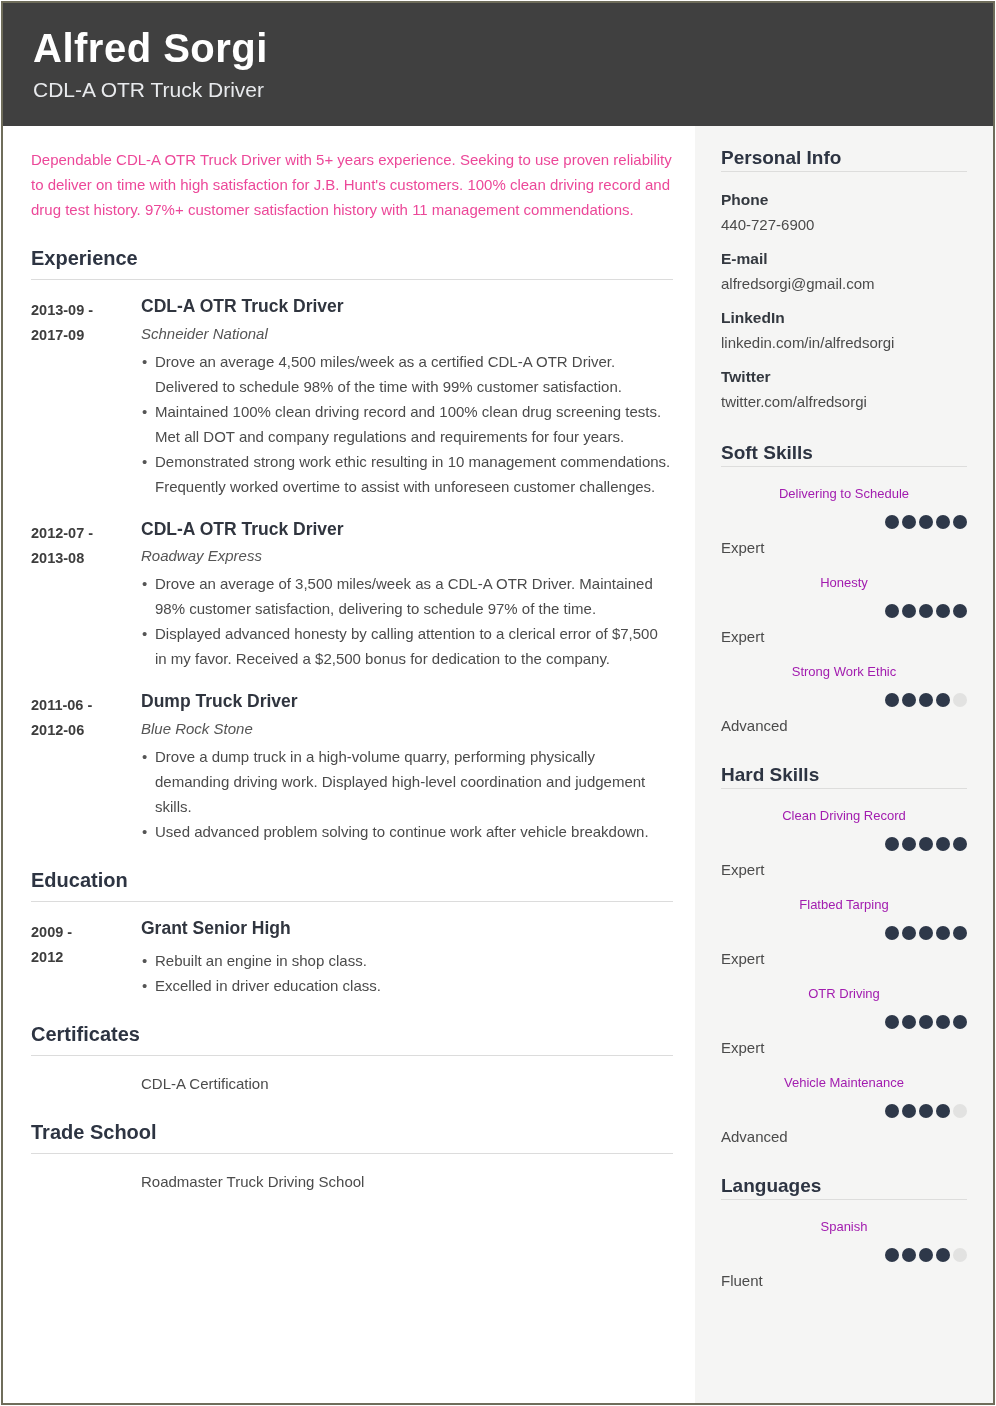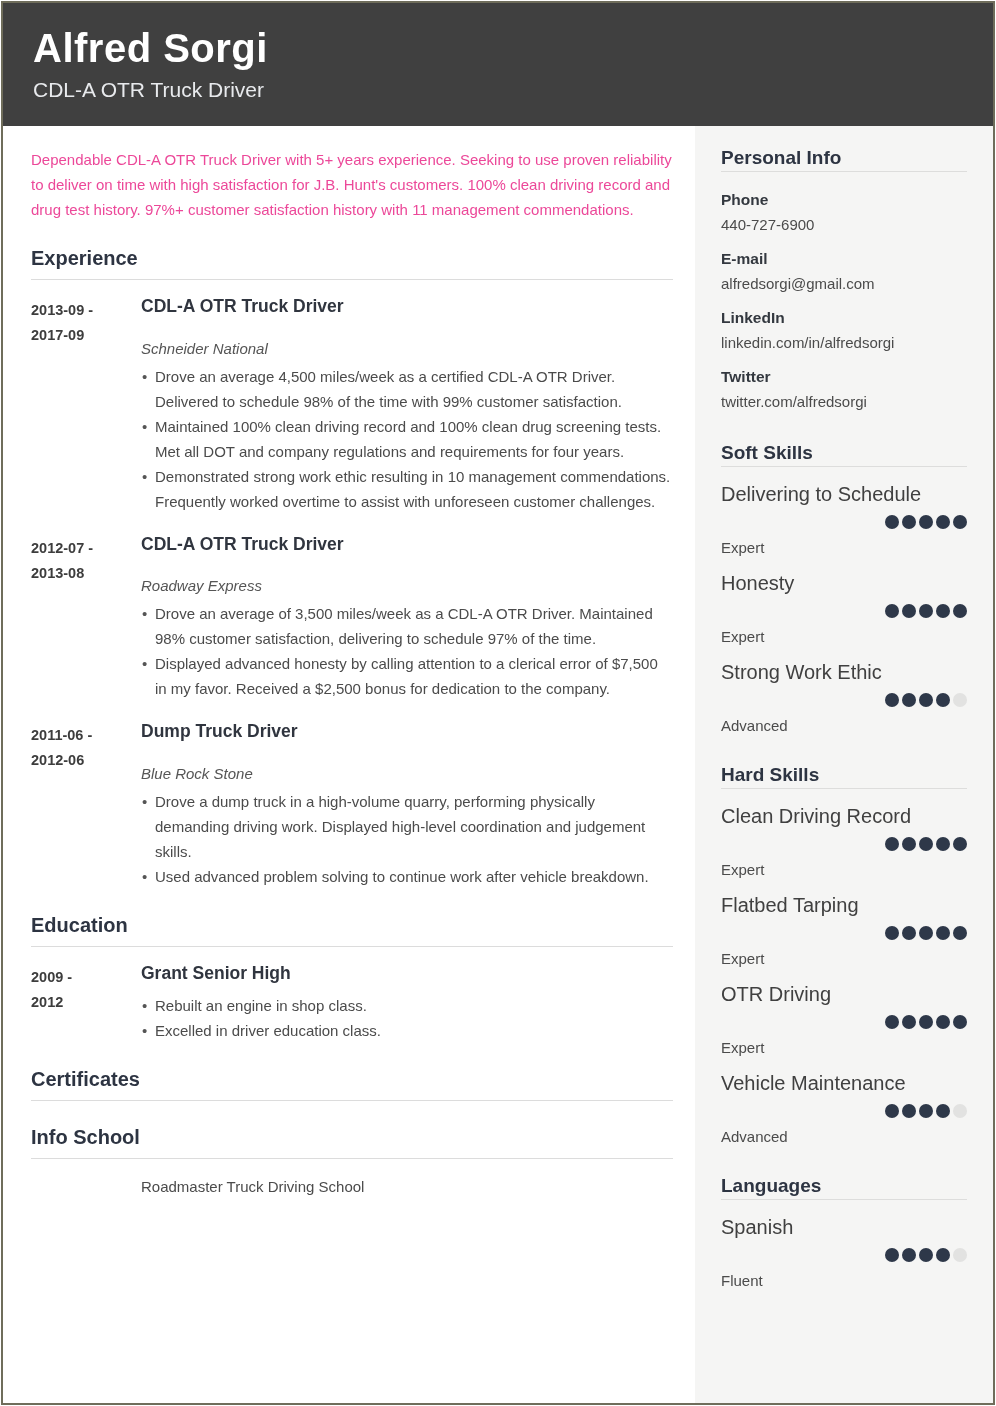--- a/index.html
+++ b/index.html
@@ -80,21 +80,21 @@
   .entry-title {
     font-size: 17.5px;
     font-weight: bold;
     color: #30353f;
     line-height: 1.35;
   }
   .entry-company {
     font-size: 15px;
     font-style: italic;
     color: #555555;
-    margin-top: 21px;
+    margin-top: 6px;
   }
   .bullets { list-style: none; margin-top: 7px; }
   .bullets li {
     font-size: 15px;
     line-height: 25px;
     color: #4b4b4b;
     padding-left: 14px;
     position: relative;
   }
   .bullets li::before {
@@ -127,23 +127,24 @@
     color: #33383f;
     line-height: 25px;
   }
   .pi-value {
     font-size: 15px;
     color: #4b4b4b;
     line-height: 25px;
   }
   .skill { margin-bottom: 13px; }
   .skill-name {
-    font-size: 20px;
-    color: #404040;
+    font-size: 13px;
+    color: #a21caf;
     line-height: 24px;
+    text-align: center;
   }
   .skill-dots { text-align: right; margin-top: 9px; line-height: 14px; }
   .dot {
     display: inline-block;
     width: 14px;
     height: 14px;
     border-radius: 50%;
     margin-left: 3px;
     background: #2e3849;
   }
@@ -225,23 +226,29 @@
                 <h3 class="entry-title">Grant Senior High</h3>
                 <ul class="bullets">
                   <li>Rebuilt an engine in shop class.</li>
                   <li>Excelled in driver education class.</li>
                 </ul>
               </div>
             </div>
           </section>
           <section class="section">
             <h2 class="section-title">Certificates</h2>
+            <div class="entry">
+              <div class="entry-dates"></div>
+              <div class="entry-body">
+                <div class="plain-item">CDL-A Certification</div>
+              </div>
+            </div>
           </section>
           <section class="section">
-            <h2 class="section-title">Info School</h2>
+            <h2 class="section-title">Trade School</h2>
             <div class="entry">
               <div class="entry-dates"></div>
               <div class="entry-body">
                 <div class="plain-item">Roadmaster Truck Driving School</div>
               </div>
             </div>
           </section>
         </div>
     </div>
     <div class="sidebar">

